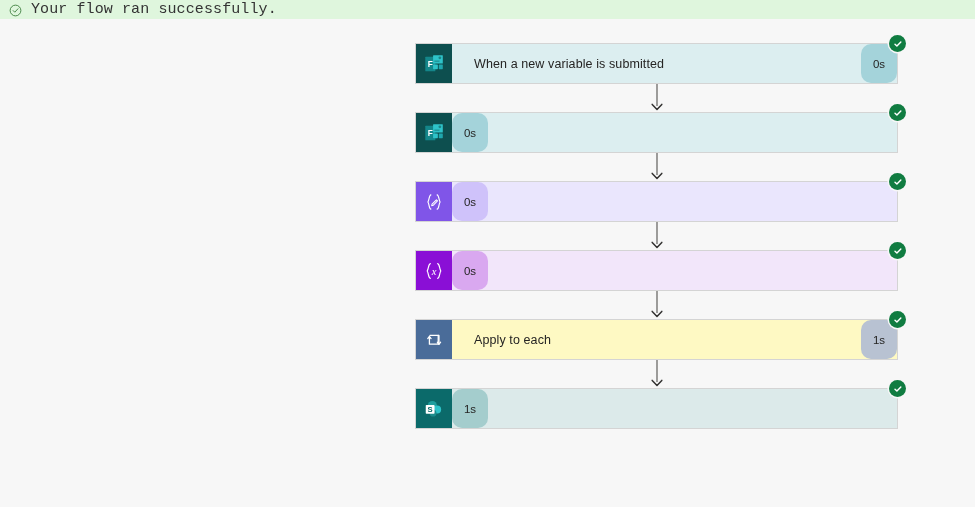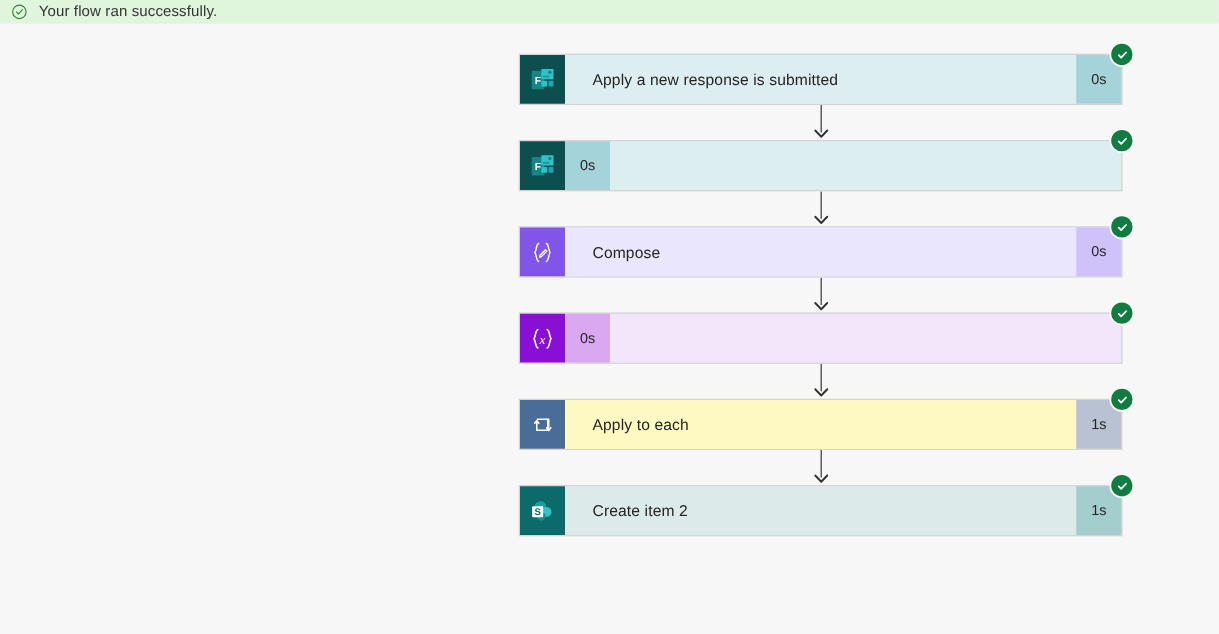--- a/index.html
+++ b/index.html
@@ -29,25 +29,26 @@
     box-sizing: border-box;
   }
   .banner-icon {
     width: 13px;
     height: 13px;
     flex: 0 0 13px;
     margin-right: 9px;
     display: block;
   }
   .banner-text {
-    font-size: 12px;
+    font-size: 15px;
     color: #333333;
     letter-spacing: 0.1px;
     line-height: 13px;
     white-space: nowrap;
+    font-family: Liberation Mono, monospace;
   }
 
   
   .flow {
     position: absolute;
     left: 415px;
     top: 43px;
     width: 483px;
   }
 
@@ -84,20 +85,21 @@
   }
 
   .node-duration {
     width: 36px;
     flex: 0 0 36px;
     display: flex;
     align-items: center;
     justify-content: center;
     font-size: 11.5px;
     color: #252423;
+    border-radius: 10px;
   }
 
   .status-badge {
     position: absolute;
     right: -9px;
     top: -9px;
     width: 17px;
     height: 17px;
     border-radius: 50%;
     background: #107c41;
@@ -156,21 +158,21 @@
       <svg width="22" height="22" viewBox="0 0 24 24">
         <rect x="2.5" y="4" width="11" height="16" rx="0.6" fill="#14868a"></rect>
         <text x="5.2" y="15.4" font-family="'Liberation Sans',sans-serif" font-size="9" font-weight="bold" fill="#ffffff">F</text>
         <rect x="11" y="2.4" width="10.6" height="9" rx="0.6" fill="#2ec3c9"></rect>
         <circle cx="18.4" cy="5.2" r="1.5" fill="#0d4f4f" opacity="0.55"></circle>
         <rect x="12.4" y="8.2" width="5.6" height="1.5" fill="#0d4f4f" opacity="0.4"></rect>
         <rect x="11" y="12.6" width="5.2" height="5" rx="0.6" fill="#2ec3c9"></rect>
         <rect x="17.2" y="12.6" width="4.4" height="5" rx="0.6" fill="#1fa6ad"></rect>
       </svg>
     </div>
-    <div class="node-title">Apply a new response is submitted</div>
+    <div class="node-title">When a new variable is submitted</div>
     <div class="node-duration">0s</div>
     <div class="status-badge">
       <svg width="10" height="10" viewBox="0 0 12 12">
         <path d="M2.4 6.2 L4.7 8.5 L9.4 3.6" fill="none" stroke="#ffffff" stroke-width="1.7" stroke-linecap="round" stroke-linejoin="round"></path>
       </svg>
     </div>
   </div>
 
   <div class="connector">
     <svg width="16" height="28" viewBox="0 0 16 28">
@@ -207,21 +209,20 @@
   </div>
 
   <div class="node v-compose">
     <div class="node-icon">
       <svg width="22" height="22" viewBox="0 0 24 24">
         <path d="M8.6 4.2 C6.6 4.6 6.9 9.4 5.4 12 C6.9 14.6 6.6 19.4 8.6 19.8" fill="none" stroke="#ffffff" stroke-width="1.25" stroke-linecap="round"></path>
         <path d="M15.4 4.2 C17.4 4.6 17.1 9.4 18.6 12 C17.1 14.6 17.4 19.4 15.4 19.8" fill="none" stroke="#ffffff" stroke-width="1.25" stroke-linecap="round"></path>
         <path d="M9.9 14.4 L14.6 9.6 L15.8 10.8 L11.1 15.6 L9.5 16.0 Z" fill="none" stroke="#ffffff" stroke-width="1.15" stroke-linejoin="round"></path>
       </svg>
     </div>
-    <div class="node-title">Compose</div>
     <div class="node-duration">0s</div>
     <div class="status-badge">
       <svg width="10" height="10" viewBox="0 0 12 12">
         <path d="M2.4 6.2 L4.7 8.5 L9.4 3.6" fill="none" stroke="#ffffff" stroke-width="1.7" stroke-linecap="round" stroke-linejoin="round"></path>
       </svg>
     </div>
   </div>
 
   <div class="connector">
     <svg width="16" height="28" viewBox="0 0 16 28">
@@ -281,21 +282,20 @@
   <div class="node v-sharepoint">
     <div class="node-icon">
       <svg width="22" height="22" viewBox="0 0 24 24">
         <circle cx="10.2" cy="8.2" r="5.0" fill="#1f9e9e"></circle>
         <circle cx="15.4" cy="12.6" r="4.4" fill="#2ec3c9"></circle>
         <circle cx="11.0" cy="16.6" r="3.7" fill="#1b8c8c"></circle>
         <rect x="3.0" y="7.6" width="9.6" height="9.6" rx="0.8" fill="#ffffff"></rect>
         <text x="7.8" y="15.0" text-anchor="middle" font-family="'Liberation Sans',sans-serif" font-size="8.4" font-weight="bold" fill="#0b6a6a">S</text>
       </svg>
     </div>
-    <div class="node-title">Create item 2</div>
     <div class="node-duration">1s</div>
     <div class="status-badge">
       <svg width="10" height="10" viewBox="0 0 12 12">
         <path d="M2.4 6.2 L4.7 8.5 L9.4 3.6" fill="none" stroke="#ffffff" stroke-width="1.7" stroke-linecap="round" stroke-linejoin="round"></path>
       </svg>
     </div>
   </div>
 
 </div>
 

